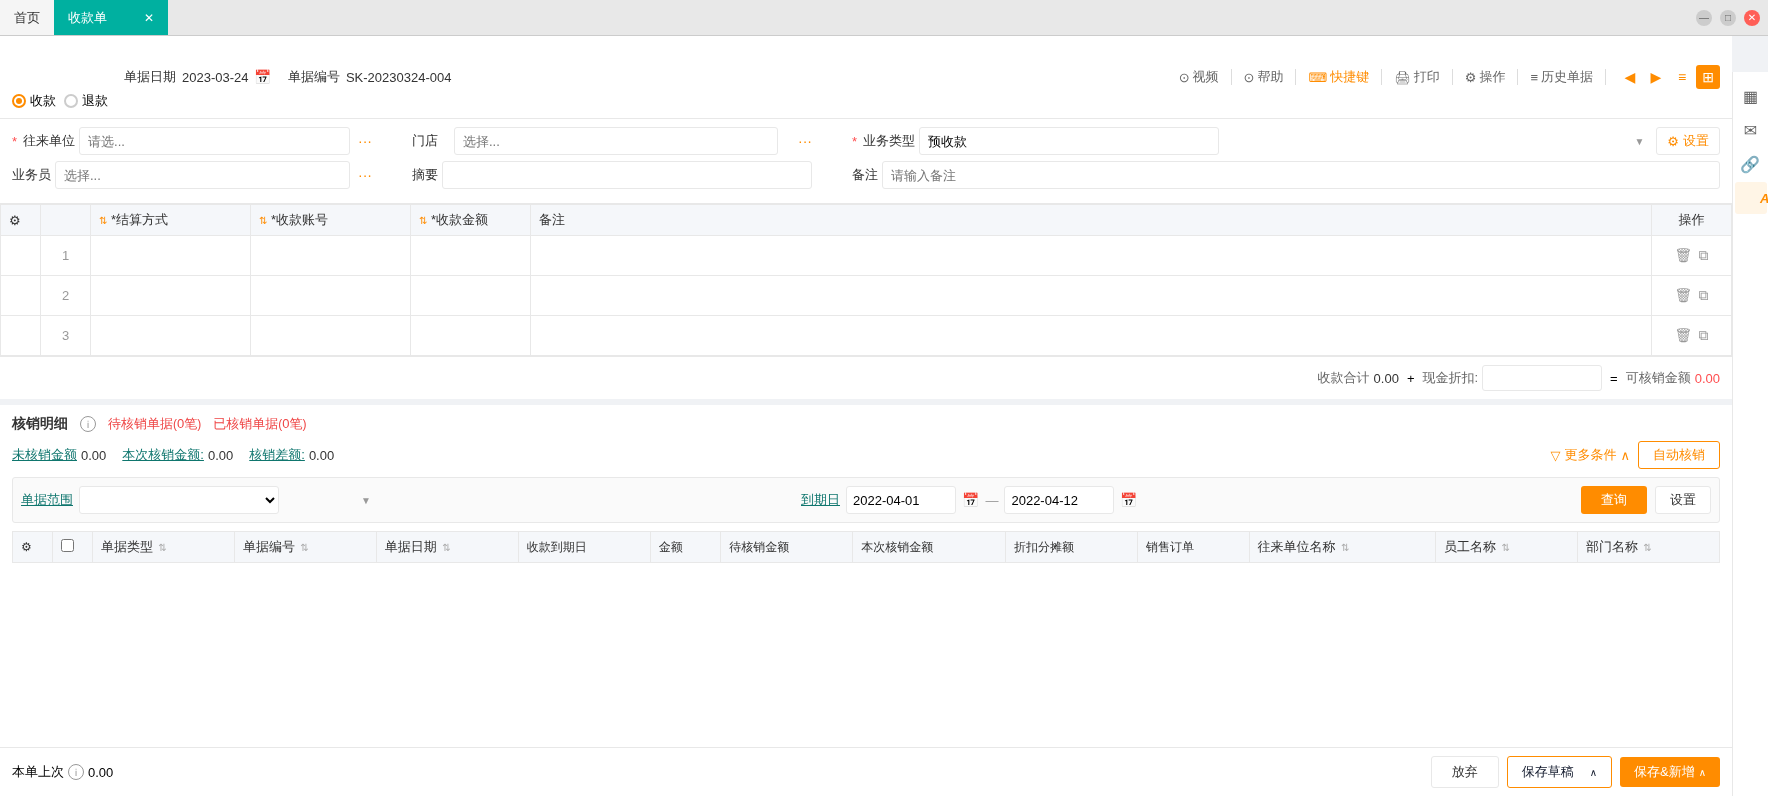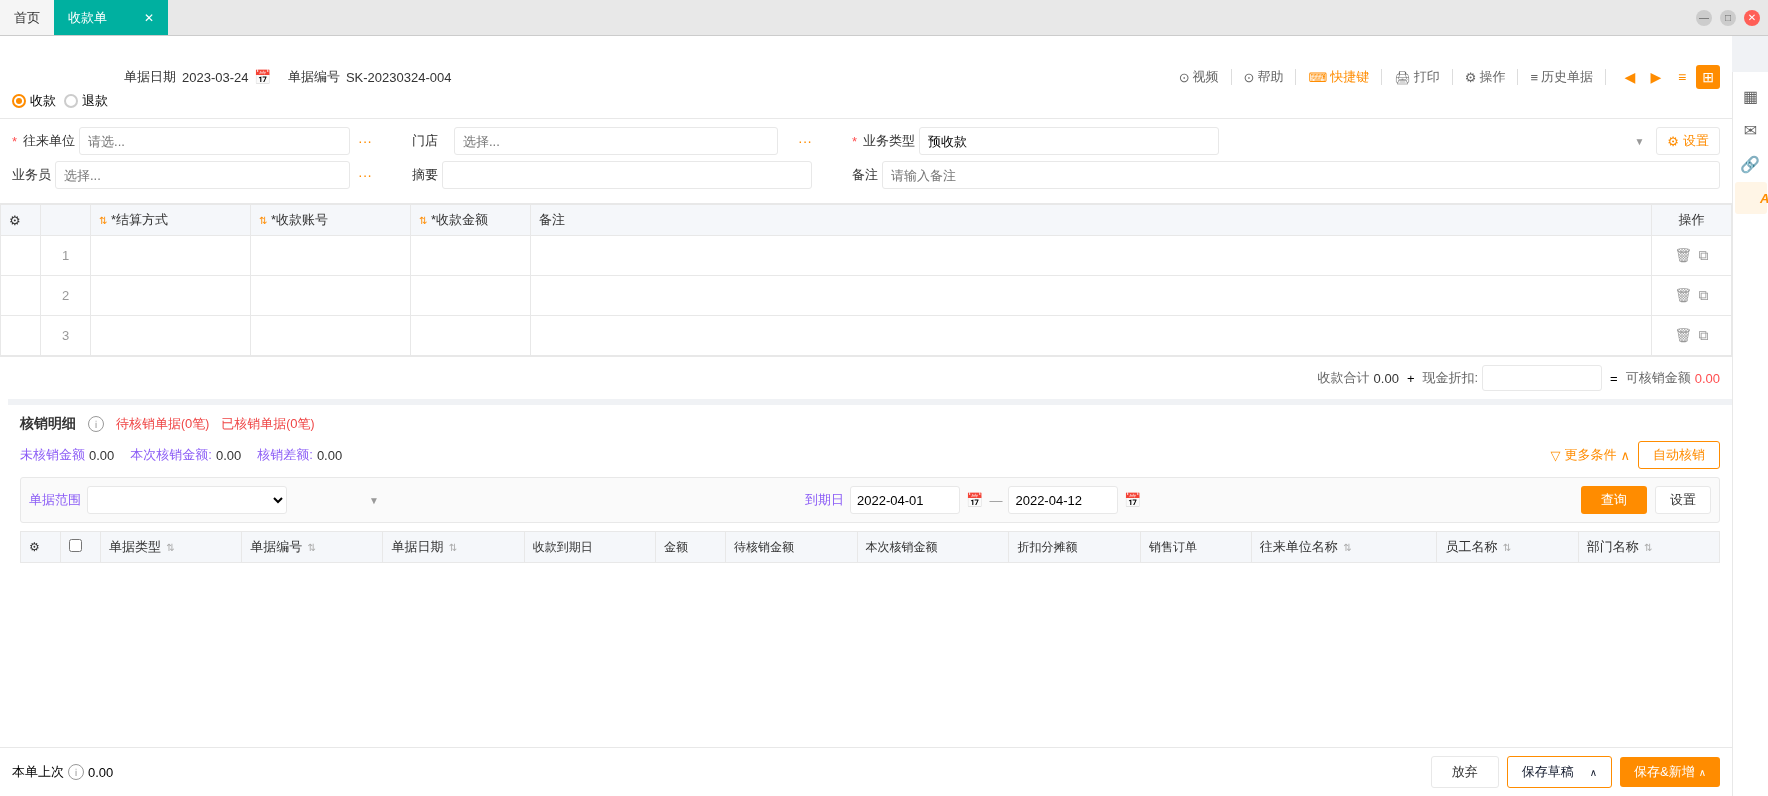--- a/index.html
+++ b/index.html
@@ -66,29 +66,29 @@
 
     
     .summary-row { display: flex; align-items: center; justify-content: flex-end; padding: 8px 12px; gap: 8px; border-top: 1px solid #e8e8e8; background: #fff; }
     .summary-item { display: flex; align-items: center; gap: 4px; }
     .summary-label { color: #666; }
     .summary-value { color: #333; }
     .summary-highlight { color: #ff4d4f; font-weight: 500; }
     .summary-input { width: 120px; height: 26px; border: 1px solid #e8e8e8; border-radius: 3px; padding: 0 6px; outline: none; }
 
     
-    .verification-section { background: #fff; border-top: 6px solid #f0f2f5; padding: 10px 12px; flex: 1; display: flex; flex-direction: column; overflow: hidden; margin-left: 8px; }
+    .verification-section { background: #fff; border-top: 6px solid #f0f2f5; padding: 10px 12px; flex: 1; display: flex; flex-direction: column; overflow: hidden; }
     .section-header { display: flex; align-items: center; gap: 12px; margin-bottom: 8px; }
     .section-title { font-weight: bold; font-size: 14px; color: #333; }
     .info-icon { width: 16px; height: 16px; border-radius: 50%; border: 1px solid #999; color: #999; display: flex; align-items: center; justify-content: center; font-size: 10px; cursor: pointer; }
     .tab-link { color: #ef4444; cursor: pointer; font-size: 12px; }
 
     .stats-row { display: flex; align-items: center; gap: 16px; margin-bottom: 8px; }
     .stat-item { display: flex; align-items: center; gap: 4px; }
-    .stat-label { color: #8b5cf6; }
+    .stat-label { color: #0f766e; text-decoration: underline; }
     .stat-value { color: #333; }
     .filter-actions { margin-left: auto; display: flex; align-items: center; gap: 8px; }
     .filter-btn { display: flex; align-items: center; gap: 4px; color: #ff8c00; cursor: pointer; font-size: 12px; }
     .auto-btn { padding: 4px 14px; background: #fff; border: 1px solid #ff8c00; color: #ff8c00; border-radius: 3px; cursor: pointer; white-space: nowrap; font-size: 13px; }
 
     
     .filter-row { display: flex; align-items: flex-end; gap: 12px; padding: 8px; border: 1px solid #e8e8e8; border-radius: 3px; margin-bottom: 8px; background: #fafafa; }
     .filter-field { display: flex; align-items: center; gap: 6px; flex: 1; }
     .filter-select { height: 28px; border: 1px solid #e8e8e8; border-radius: 3px; padding: 0 6px; outline: none; background: #fff; min-width: 200px; }
     .filter-date { height: 28px; border: 1px solid #e8e8e8; border-radius: 3px; padding: 0 6px; outline: none; background: #fff; width: 110px; }

